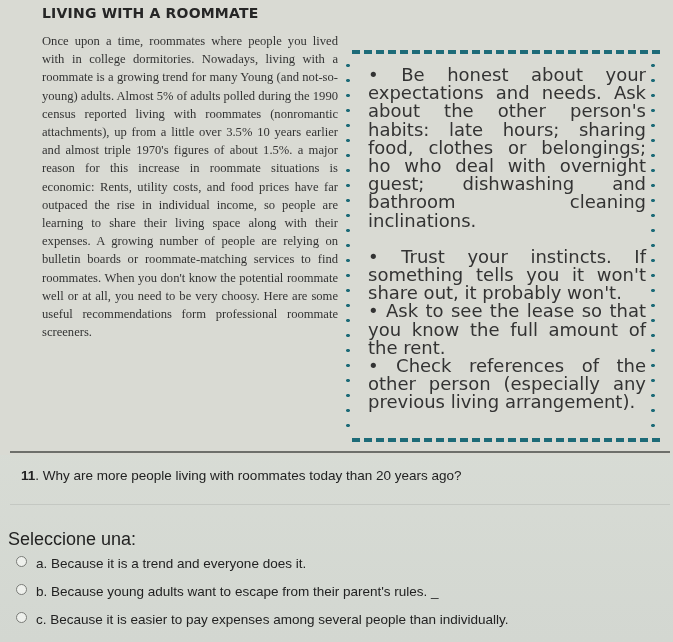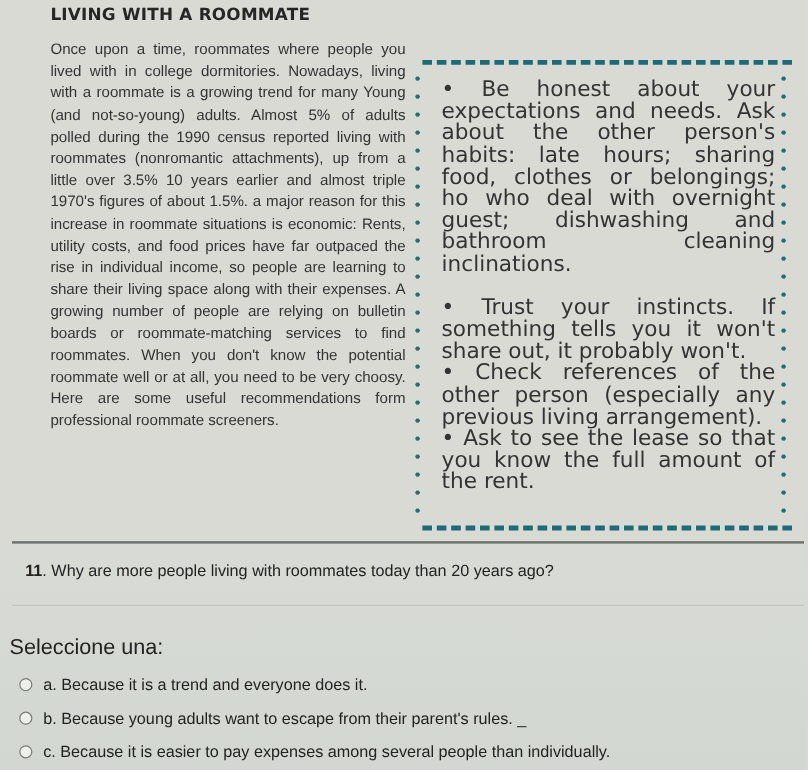--- a/index.html
+++ b/index.html
@@ -18,21 +18,21 @@
       position: absolute; left: 0; top: 0; width: 673px; height: 455px;
       background: #d9dad3;
     }
     .title {
       position: absolute; left: 42px; top: 5px;
       font-family: "DejaVu Sans", sans-serif;
       font-weight: bold; font-size: 14px; letter-spacing: 0.2px; color: #262626;
     }
     .col-left {
       position: absolute; left: 42px; top: 32px; width: 296px;
-      font-family: Liberation Sans, sans-serif;
+      font-family: Liberation Serif, serif;
       font-size: 12.6px; line-height: 18.2px; color: #333;
       text-align: justify;
     }
     .tips-box {
       position: absolute; left: 352px; top: 50px; width: 308px; height: 392px;
       border-top: 4px dashed #1d6b78;
       border-bottom: 4px dashed #1d6b78;
     }
     .dots-left, .dots-right {
       position: absolute; top: 58px; width: 4px; height: 378px;
@@ -60,21 +60,21 @@
     .question .num { font-weight: bold; }
     .thin-rule {
       position: absolute; left: 10px; top: 504px; width: 660px; height: 1px;
       background: #c4c8c2;
     }
     .select-label {
       position: absolute; left: 8px; top: 529px; font-size: 18px; color: #222;
     }
     .options { position: absolute; left: 16px; top: 556px; }
     .option {
-      display: flex; align-items: center; height: 28px; font-size: 13.5px; color: #222;
+      display: flex; align-items: flex-start; height: 28px; font-size: 13.5px; color: #222;
       cursor: pointer;
     }
     .radio {
       width: 11px; height: 11px; border-radius: 50%;
       border: 1.5px solid #7a7c78; background: #eef0ec; margin-right: 9px;
     }
   </style>
 </head>
 <body>
 
@@ -83,22 +83,22 @@
     <div class="title">LIVING WITH A ROOMMATE</div>
     <div class="col-left">Once upon a time, roommates where people you lived with in college dormitories. Nowadays, living with a roommate is a growing trend for many Young (and not-so-young) adults. Almost 5% of adults polled during the 1990 census reported living with roommates (nonromantic attachments), up from a little over 3.5% 10 years earlier and almost triple 1970's figures of about 1.5%. a major reason for this increase in roommate situations is economic: Rents, utility costs, and food prices have far outpaced the rise in individual income, so people are learning to share their living space along with their expenses. A growing number of people are relying on bulletin boards or roommate-matching services to find roommates. When you don't know the potential roommate well or at all, you need to be very choosy. Here are some useful recommendations form professional roommate screeners.</div>
 
     <div class="tips-box"></div>
     <div class="dots-left"></div>
     <div class="dots-right"></div>
 
     <div class="tips">
       <span class="tip">• Be honest about your expectations and needs. Ask about the other person's habits: late hours; sharing food, clothes or belongings; ho who deal with overnight guest; dishwashing and bathroom cleaning inclinations.</span>
       <span class="tip gap">• Trust your instincts. If something tells you it won't share out, it probably won't.</span>
+      <span class="tip">• Ask to see the lease so that you know the full amount of the rent.</span>
       <span class="tip">• Check references of the other person (especially any previous living arrangement).</span>
-      <span class="tip">• Ask to see the lease so that you know the full amount of the rent.</span>
     </div>
   </div>
 
   <div class="rule"></div>
 
   <div class="question">
     <span class="num">11</span><span>. Why are more people living with roommates today than 20 years ago?</span>
   </div>
 
   <div class="thin-rule"></div>

